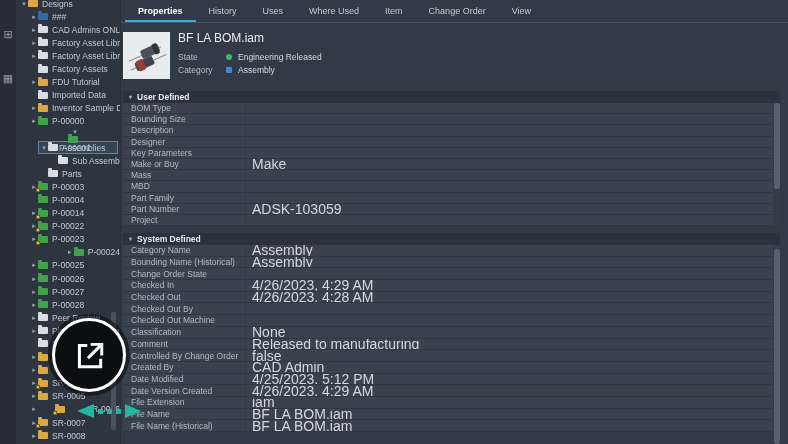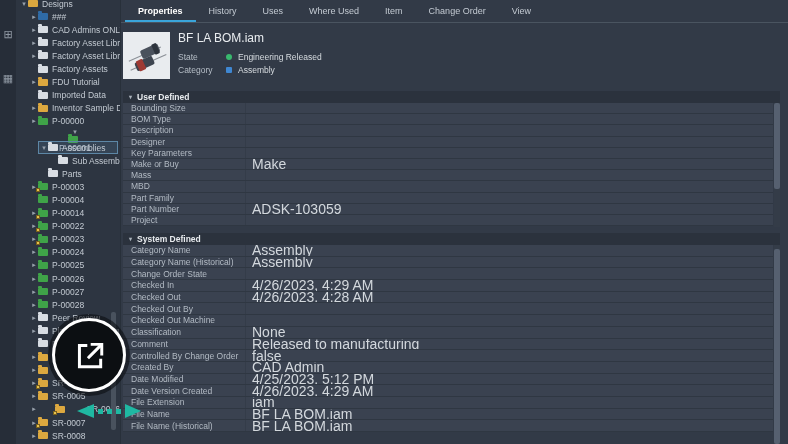--- a/index.html
+++ b/index.html
@@ -180,21 +180,21 @@
           </span>
           <span class="tlabel">P-00022</span>
         </div>
         <div class="trow" style="padding-left: 14px;">
           <span class="caret">▸</span>
           <span class="folder" style="background: rgb(63, 163, 72);">
             <span class="lockb"></span>
           </span>
           <span class="tlabel">P-00023</span>
         </div>
-        <div class="trow" style="padding-left: 14px;">
+        <div class="trow" style="padding-left: 14px; justify-content: flex-end;">
           <span class="caret">▸</span>
           <span class="folder" style="background: rgb(63, 163, 72);"></span>
           <span class="tlabel">P-00024</span>
         </div>
         <div class="trow" style="padding-left: 14px;">
           <span class="caret">▸</span>
           <span class="folder" style="background: rgb(63, 163, 72);"></span>
           <span class="tlabel">P-00025</span>
         </div>
         <div class="trow" style="padding-left: 14px;">
@@ -310,25 +310,25 @@
       </div>
     </div>
 
     <div class="section sec-user" style="top:91px;">
       <div class="sec-header">
         <span class="sec-chevron">▾</span>
         <span>User Defined</span>
       </div>
       <div class="prows" id="rowsUser">
           <div class="prow">
+            <div class="plabel">BOM Type</div>
+            <div class="pvalue"></div>
+          </div>
+          <div class="prow">
             <div class="plabel">Bounding Size</div>
-            <div class="pvalue"></div>
-          </div>
-          <div class="prow">
-            <div class="plabel">BOM Type</div>
             <div class="pvalue"></div>
           </div>
           <div class="prow">
             <div class="plabel">Description</div>
             <div class="pvalue"></div>
           </div>
           <div class="prow">
             <div class="plabel">Designer</div>
             <div class="pvalue"></div>
           </div>
@@ -369,21 +369,21 @@
       <div class="sec-header">
         <span class="sec-chevron">▾</span>
         <span>System Defined</span>
       </div>
       <div class="prows" id="rowsSystem">
           <div class="prow">
             <div class="plabel">Category Name</div>
             <div class="pvalue">Assembly</div>
           </div>
           <div class="prow">
-            <div class="plabel">Category Name (Historical)</div>
+            <div class="plabel">Bounding Name (Historical)</div>
             <div class="pvalue">Assembly</div>
           </div>
           <div class="prow">
             <div class="plabel">Change Order State</div>
             <div class="pvalue"></div>
           </div>
           <div class="prow">
             <div class="plabel">Checked In</div>
             <div class="pvalue">4/26/2023, 4:29 AM</div>
           </div>

